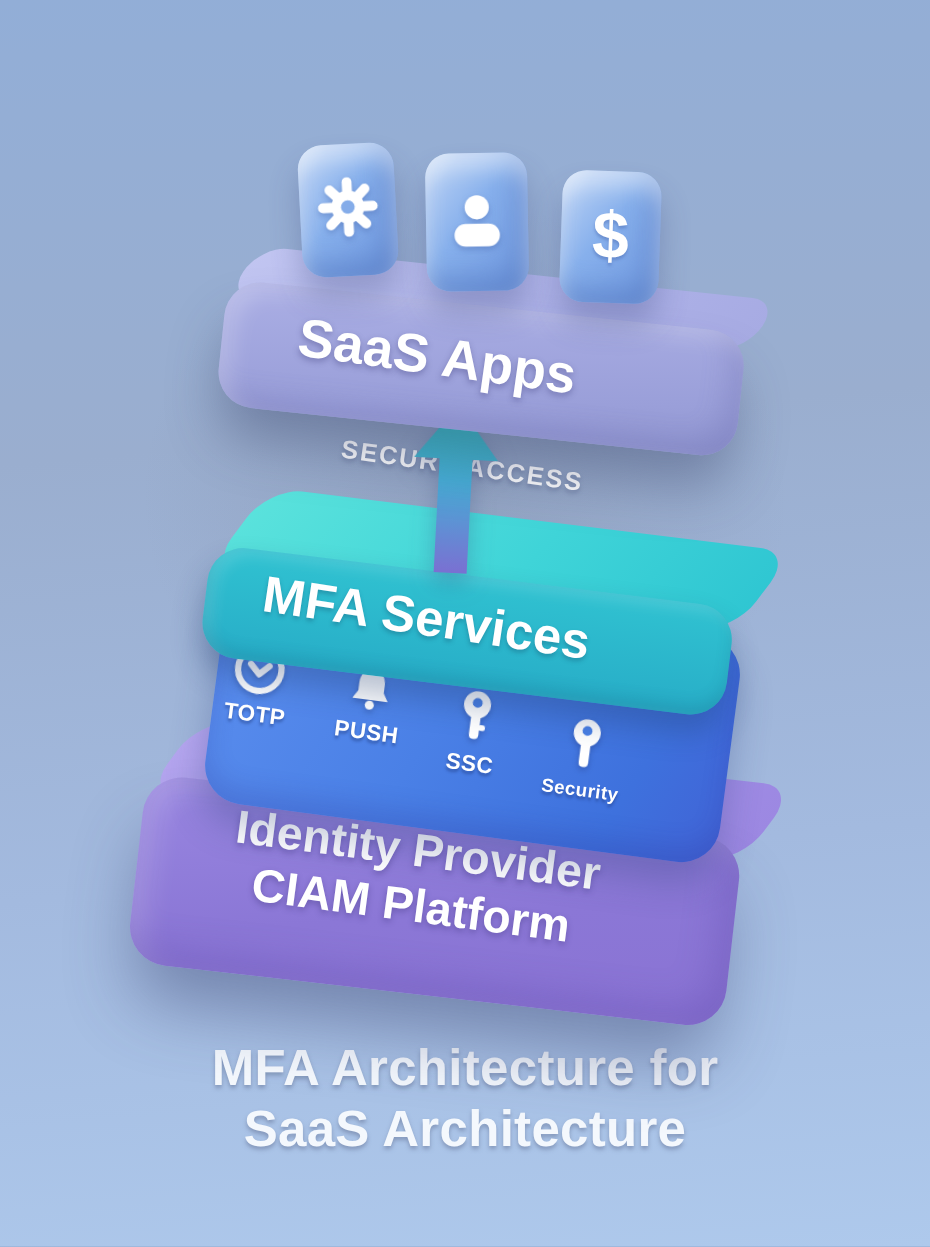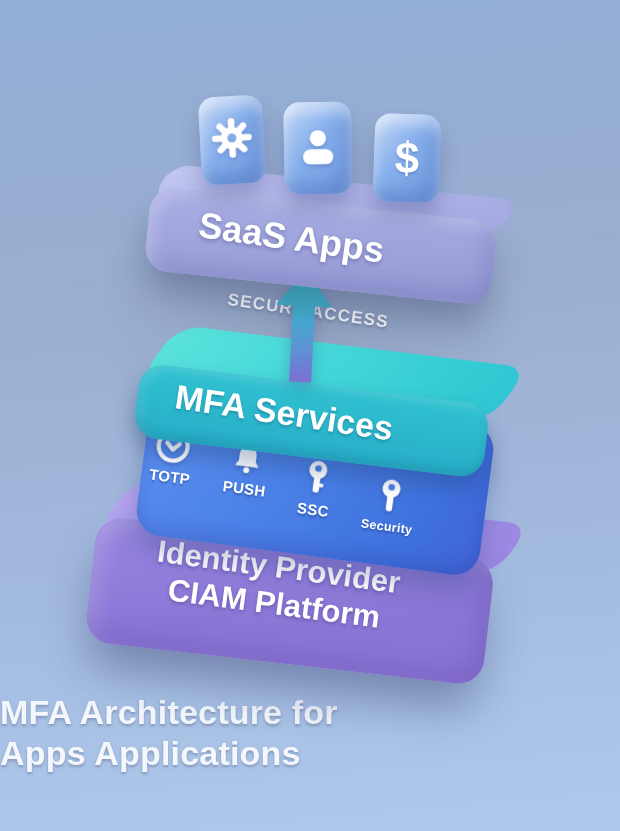--- a/index.html
+++ b/index.html
@@ -103,21 +103,21 @@
                inset -8px -10px 16px rgba(70,105,180,.38);
   }
   .cube svg { filter:drop-shadow(0 2px 2px rgba(60,90,160,.35)); }
   .cube.c1 { left:200px; top:96px;  width:64px; height:88px; transform:rotate(-3deg); }
   .cube.c2 { left:284px; top:102px; width:68px; height:92px; transform:rotate(-1deg); }
   .cube.c3 { left:374px; top:114px; width:66px; height:88px; transform:rotate(2deg); }
   .dollar { font-size:44px; font-weight:bold; color:#fff; text-shadow:0 2px 2px rgba(60,90,160,.35); }
 
   
   .caption {
-    position:absolute; left:0; right:0; top:692px; z-index:1; 
+    position:absolute; left:0; right:0; top:692px; z-index:1; text-align:center;
     font-size:34px; line-height:41px; font-weight:bold; color:#f4f8fd; letter-spacing:.2px;
     text-shadow:0 2px 3px rgba(105,120,155,.6);
   }
 </style>
 </head>
 <body>
 
 <div class="stage">
 
   <div class="slab purple">
@@ -233,16 +233,16 @@
       </svg>
     </span>
   </div>
 
   <div class="cube c3">
     <span class="dollar">$</span>
   </div>
 
   <div class="caption">
     <div>MFA Architecture for</div>
-    <div>Apps Applications</div>
+    <div>SaaS Architecture</div>
   </div>
 
 </div>
 
 </body></html>

